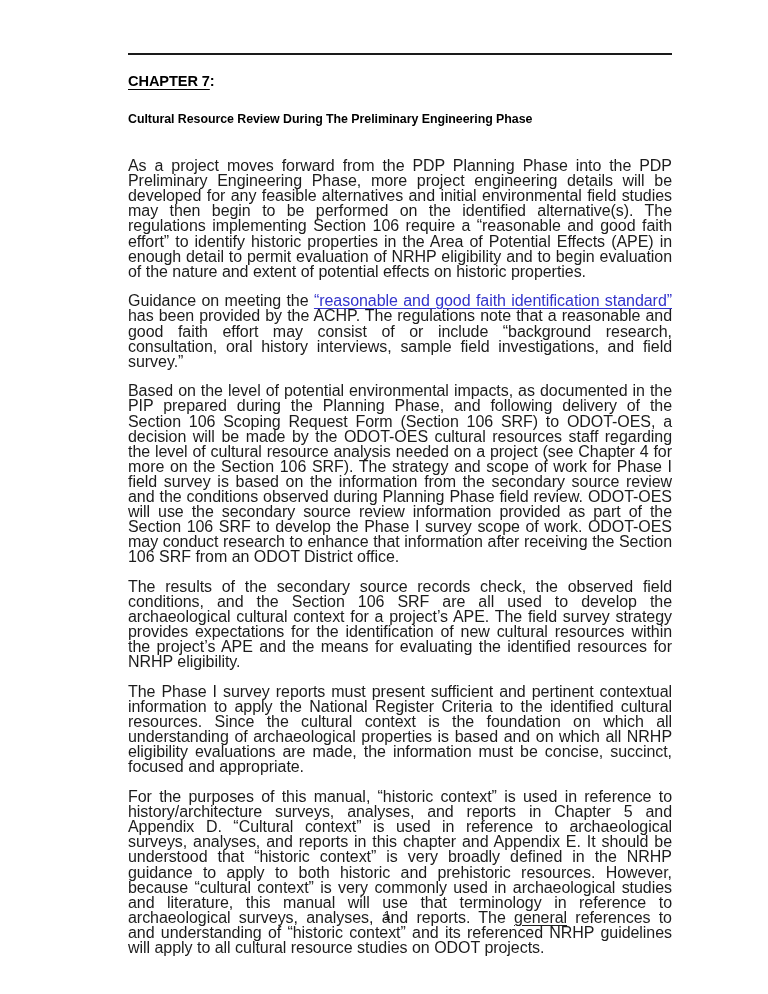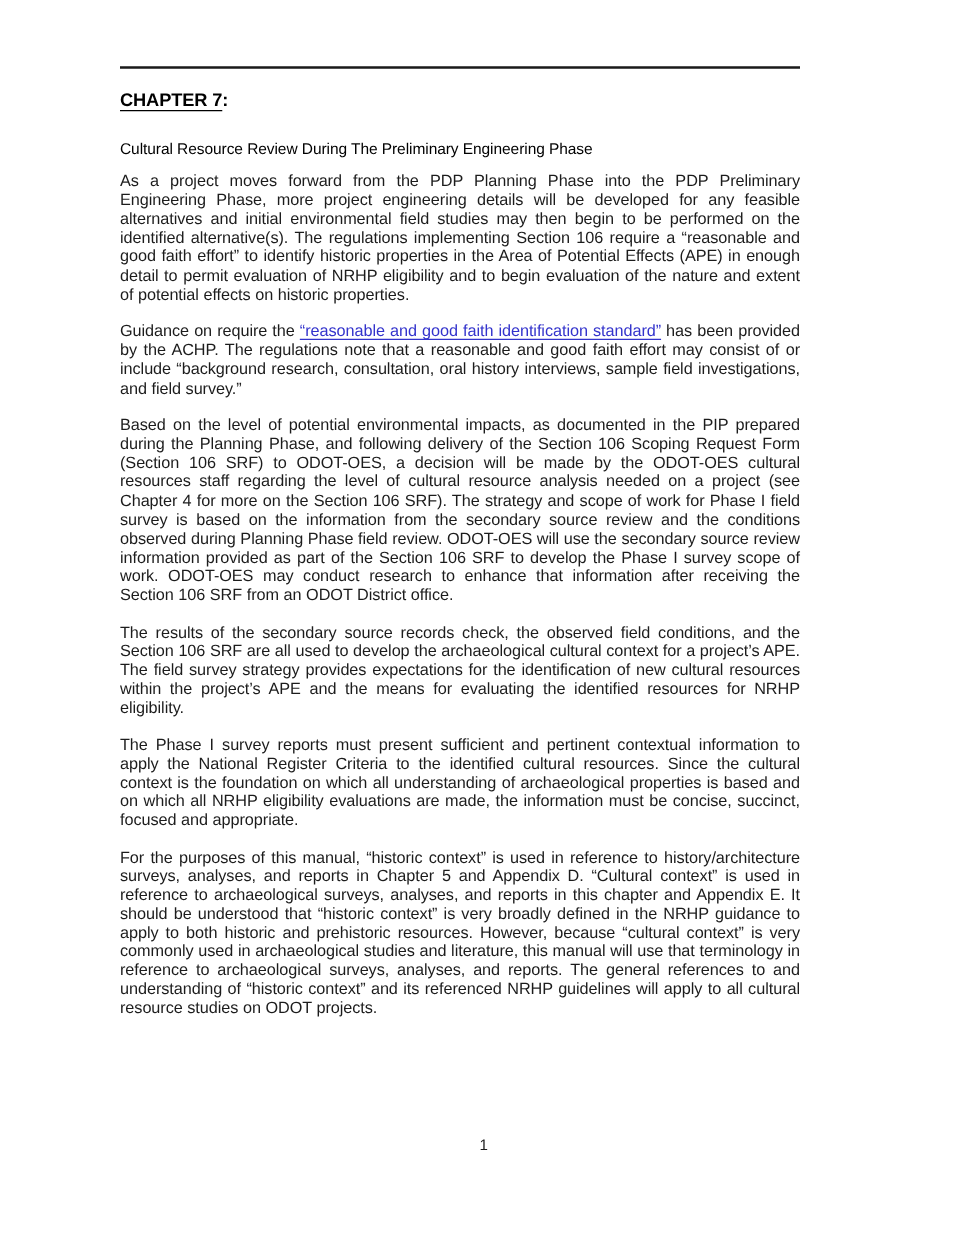--- a/index.html
+++ b/index.html
@@ -19,21 +19,21 @@
   .page {
     position: relative;
     width: 768px;
     height: 994px;
     background: #ffffff;
     box-sizing: border-box;
   }
 
   .content {
     position: absolute;
-    left: 96px;
+    left: 128px;
     top: 53px;
     width: 544px;
   }
 
   
   .top-rule {
     width: 100%;
     height: 0;
     border: 0;
     border-top: 2.6px solid #1a1a1a;
@@ -50,49 +50,50 @@
     margin: 0 0 19px 0;
   }
   .chapter-heading .u {
     text-decoration: underline;
     text-decoration-thickness: 1.4px;
     text-underline-offset: 2.5px;
   }
 
   .section-heading {
     font-size: 12.4px;
-    font-weight: normal;
+    font-weight: bold;
     line-height: 1.2;
     letter-spacing: -0.05px;
-    margin: 22px 0 10px 0;
+    margin: 22px 0 31px 0;
   }
 
   
   p.body-text {
-    font-size: 13px;
+    font-size: 16px;
     line-height: 15.1px;
     text-align: justify;
     text-justify: inter-word;
     margin: 0 0 14.5px 0;
     letter-spacing: -0.05px;
     word-spacing: 0.1px;
     color: #1c1c1c;
   }
   p.body-text:last-of-type {
     margin-bottom: 0;
   }
 
   a.inline-link {
     color: #3333cc;
     text-decoration: underline;
     text-decoration-thickness: 1px;
     text-underline-offset: 1.5px;
   }
 
   .u-inline {
+    text-decoration: underline;
     text-decoration-thickness: 1px;
     text-underline-offset: 1.5px;
   }
 
   
   .page-number {
     position: absolute;
     left: 0;
     right: 0;
     top: 909px;
@@ -115,21 +116,21 @@
     <div class="chapter-heading">
       <span class="u">CHAPTER 7</span><span>:</span>
     </div>
 
 
 
     <div class="section-heading">Cultural Resource Review During The Preliminary Engineering Phase</div>
 
     <p class="body-text">As a project moves forward  from the PDP Planning Phase into the PDP Preliminary Engineering Phase, more project engineering details will be developed for any feasible alternatives and initial environmental field studies may then begin to be performed on the identified alternative(s).  The regulations implementing Section 106 require a “reasonable and good faith effort” to identify historic properties in the Area of Potential Effects (APE) in enough detail to permit evaluation of NRHP eligibility and to begin evaluation of the nature and extent of potential effects on historic properties.</p>
 
-    <p class="body-text"><span>Guidance on require the </span><a class="inline-link" href="#">“reasonable and good faith identification standard”</a><span> has been provided by the ACHP. The regulations note that a reasonable and good faith effort may consist of or include “background research, consultation, oral history interviews, sample field investigations, and field survey.”</span></p>
+    <p class="body-text"><span>Guidance on meeting the </span><a class="inline-link" href="#">“reasonable and good faith identification standard”</a><span> has been provided by the ACHP. The regulations note that a reasonable and good faith effort may consist of or include “background research, consultation, oral history interviews, sample field investigations, and field survey.”</span></p>
 
     <p class="body-text">Based on the level of potential environmental impacts, as documented in the PIP prepared during the Planning Phase, and following delivery of the Section 106 Scoping Request Form (Section 106 SRF) to ODOT-OES, a decision will be made by the ODOT-OES cultural resources staff regarding the level of cultural resource analysis needed on a project (see Chapter 4 for more on the Section 106 SRF). The strategy and scope of work for Phase I field survey is based on the information from the secondary source review and the conditions observed during Planning Phase field review.   ODOT-OES will use the secondary source review information provided as part of the Section 106 SRF to develop the Phase I survey scope of work. ODOT-OES may conduct research to enhance that information after receiving the Section 106 SRF from an ODOT District office.</p>
 
     <p class="body-text">The results of the secondary source records check, the observed field conditions, and the Section 106 SRF are all used to develop the archaeological cultural context for a project’s APE. The field survey strategy provides expectations for the identification of new cultural resources within the project’s APE and the means for evaluating the identified resources for NRHP eligibility.</p>
 
     <p class="body-text">The Phase I survey reports must present sufficient and pertinent contextual information to apply the National Register Criteria to the identified cultural resources.  Since the cultural context is the foundation on which all understanding of archaeological properties is based and on which all NRHP eligibility evaluations are made, the information must be concise, succinct, focused and appropriate.</p>
 
     <p class="body-text"><span>For the purposes of this manual, “historic context” is used in reference to history/architecture surveys, analyses, and reports in Chapter 5 and Appendix D. “Cultural context” is used in reference to archaeological surveys, analyses, and reports in this chapter and Appendix E.  It should be understood that “historic context” is very broadly defined in the NRHP guidance to apply to both historic and prehistoric resources. However, because “cultural context” is very commonly used in archaeological studies and literature, this manual will use that terminology in reference to archaeological surveys, analyses, and reports. The </span><span class="u-inline">general</span><span> references to and understanding of “historic context” and its referenced NRHP guidelines will apply to all cultural resource studies on ODOT projects.</span></p>
 
   </div>

